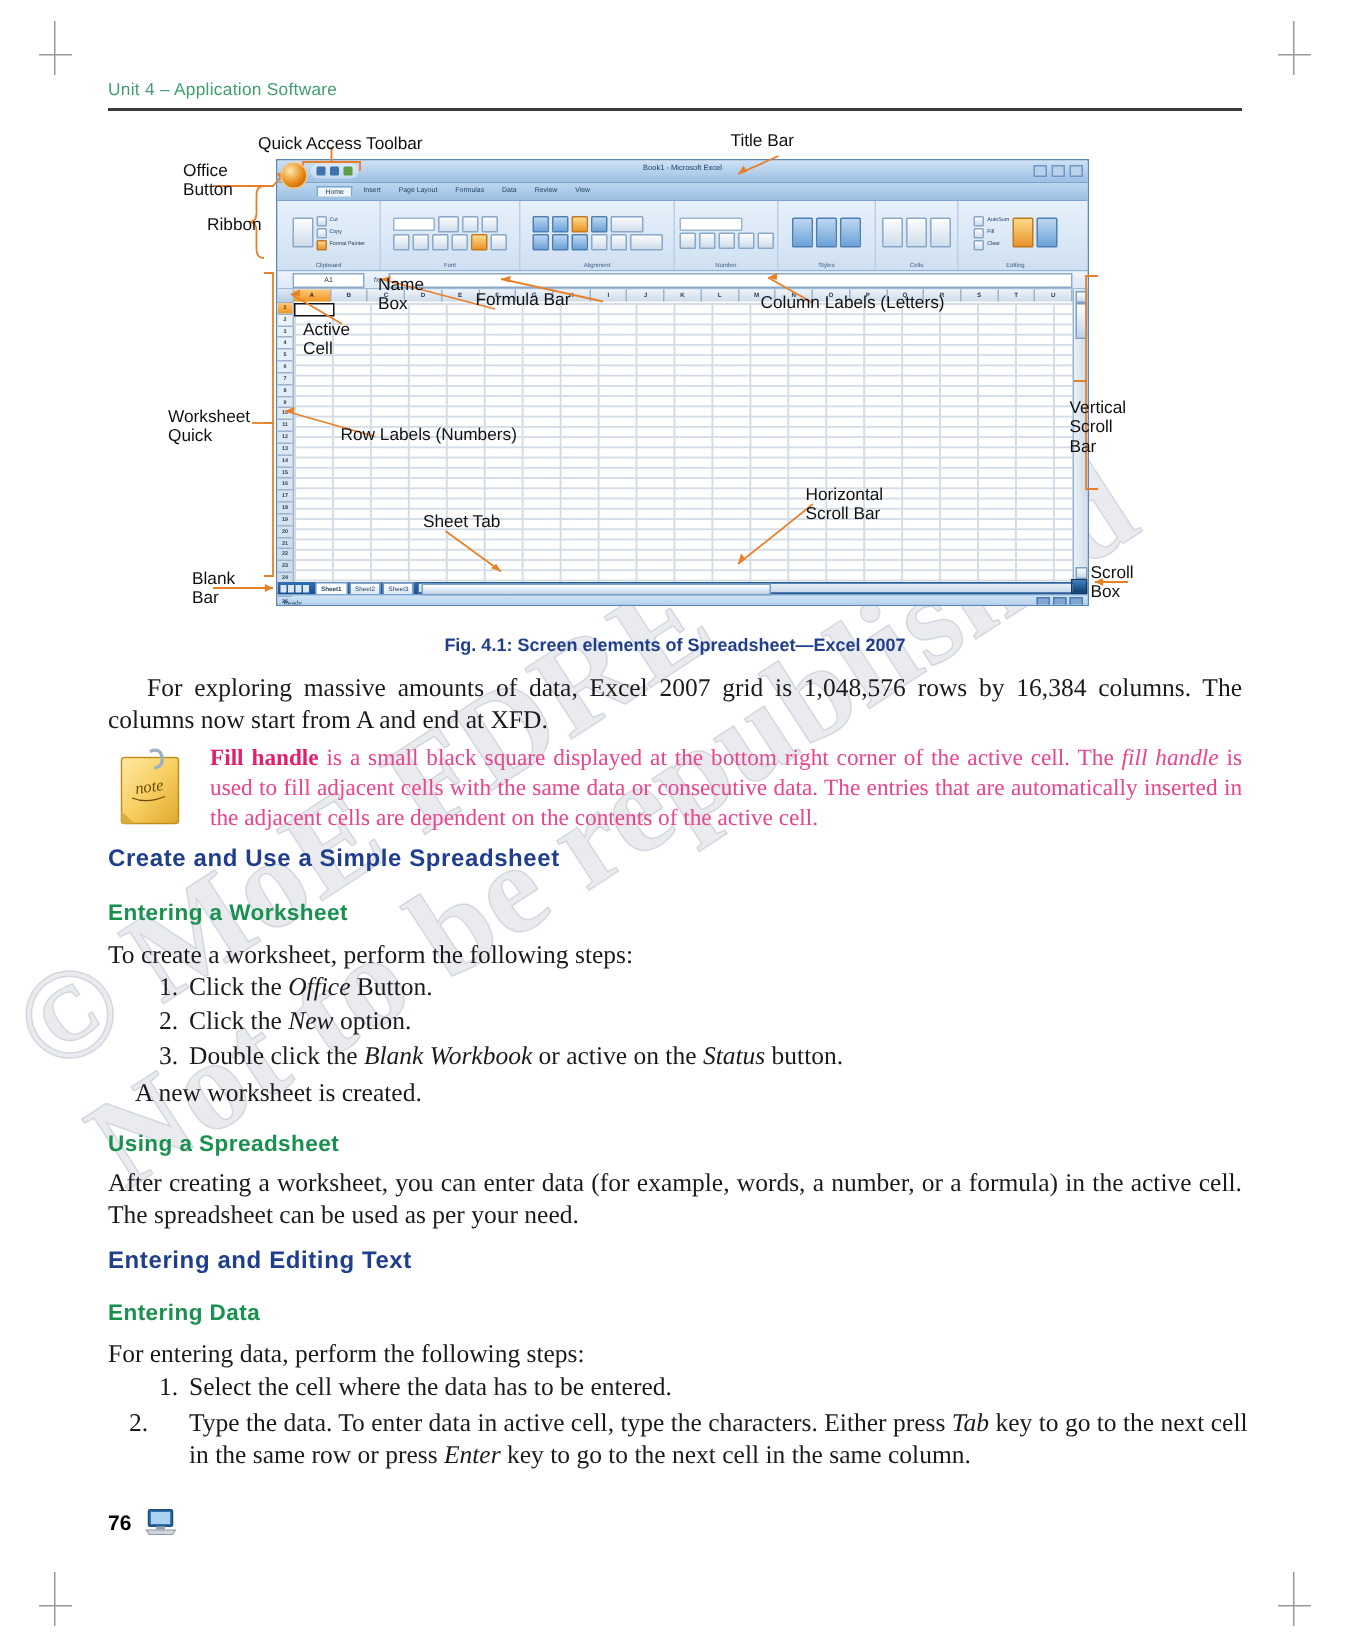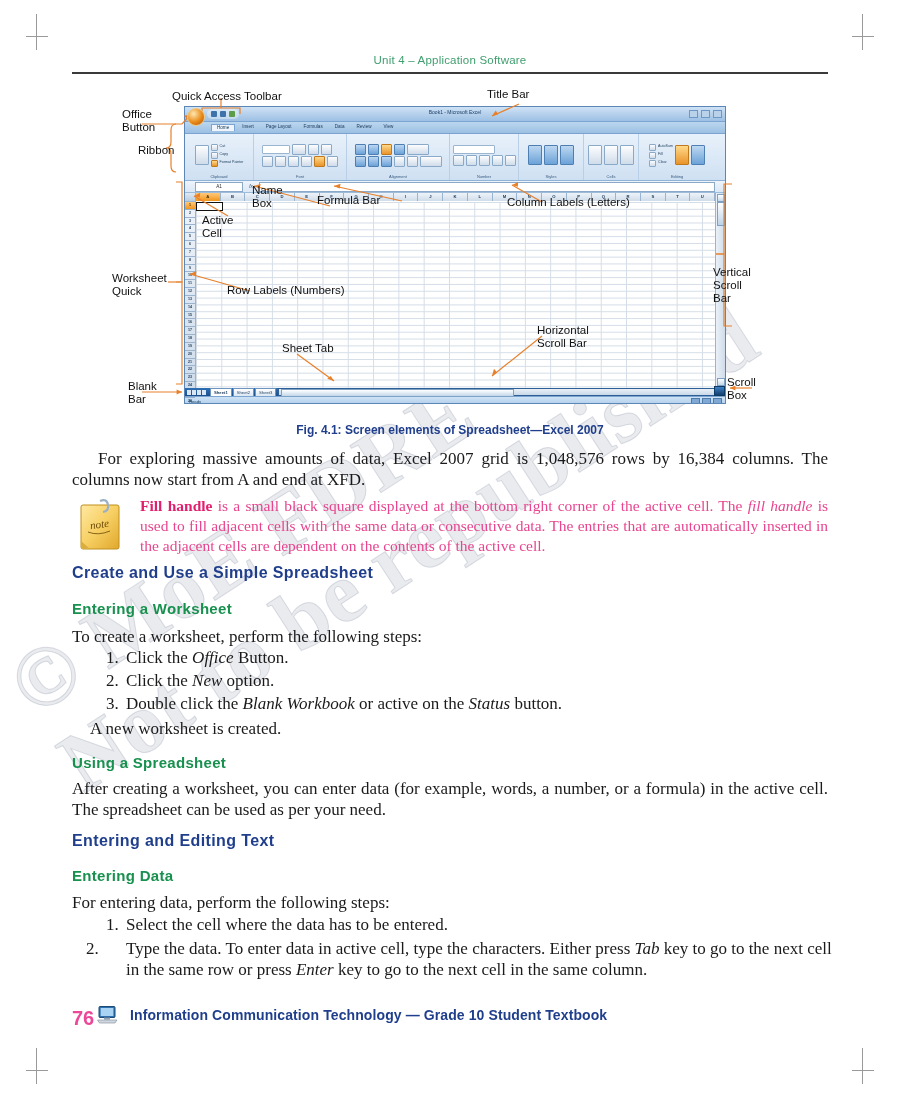--- a/index.html
+++ b/index.html
@@ -15,21 +15,21 @@
   .crop-tr{left:852px;top:14px;width:22px;height:36px;}
   .crop-bl{left:26px;top:1048px;width:22px;height:36px;}
   .crop-br{left:852px;top:1048px;width:22px;height:36px;}
   .crop .v{left:10px;top:0;width:1px;height:36px;}
   .crop .h{left:0;top:22px;width:22px;height:1px;}
 
   
   .runhead{
     position:absolute;left:72px;top:54px;width:756px;
     font-family:"Liberation Sans", sans-serif;
-    font-size:11.5px;color:#3f9e6e;letter-spacing:.2px;text-align:center;
+    font-size:11.5px;color:#3f9e6e;letter-spacing:.2px;
   }
   .rule{
     position:absolute;left:72px;top:72px;width:756px;height:2px;
     background:#3a3a3a;
   }
 
   
   .watermark{
     position:absolute;left:90px;top:420px;width:700px;height:560px;
     transform:rotate(-33deg);transform-origin:center center;
@@ -223,21 +223,21 @@
   .note-txt b{color:#e0206f;}
   .note-txt em{font-style:italic;}
   .sticky{
     position:absolute;left:4px;top:2px;width:50px;height:58px;
   }
 
   
   .footer{position:absolute;left:72px;top:1003px;width:756px;height:26px;}
   .pgno{
     position:absolute;left:0;top:4px;font-family:"Liberation Sans", sans-serif;
-    font-weight:bold;font-size:20px;color:#ec4899;
+    font-weight:bold;font-size:14px;color:#000000;
   }
   .foot-ico{position:absolute;left:24px;top:2px;width:24px;height:20px;}
   .foot-txt{
     position:absolute;left:58px;top:4px;font-family:"Liberation Sans", sans-serif;
     font-weight:bold;font-size:14px;color:#1f3e8c;letter-spacing:.1px;
   }
 </style>
 </head>
 <body>
 
@@ -650,14 +650,13 @@
 </div>
 
 <div class="footer">
   <div class="pgno">76</div>
   <svg class="foot-ico" viewBox="0 0 24 20">
     <rect x="3" y="1.5" width="16" height="11" rx="1" fill="#2e6fae" stroke="#1d4a77"></rect>
     <rect x="4.6" y="3" width="12.8" height="8" fill="#a9d3f2"></rect>
     <path d="M1.5 15 L21 15 L19 18 L3.5 18 Z" fill="#cfd6dd" stroke="#8d98a3" stroke-width="0.7"></path>
     <rect x="8" y="12.5" width="6" height="2.2" fill="#8fa2b4"></rect>
   </svg>
-  <div class="foot-txt">Information Communication Technology — Grade 10 Student Textbook</div>
 </div>
 
 </body></html>

